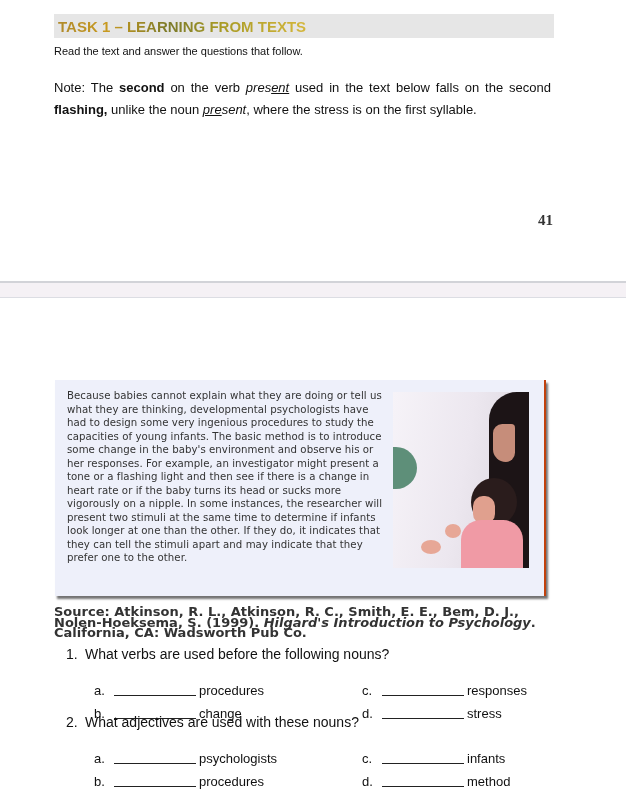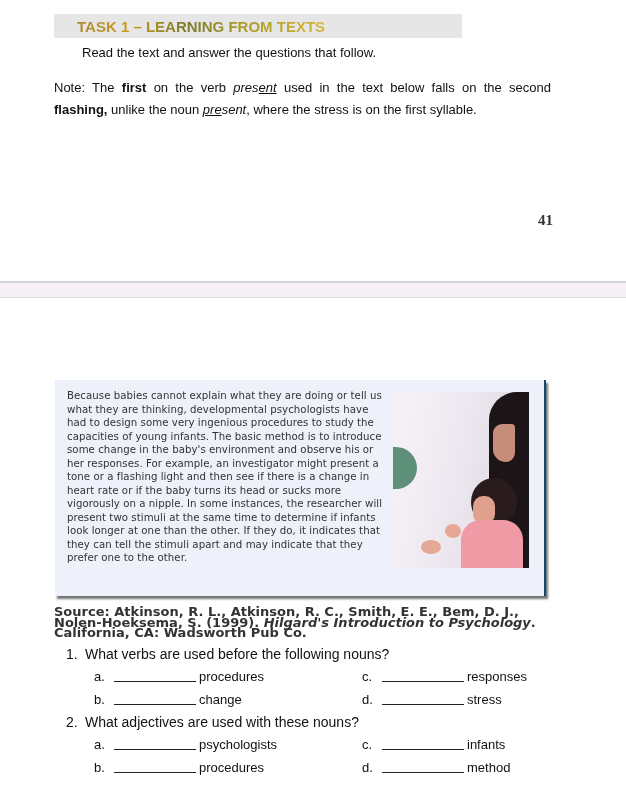--- a/index.html
+++ b/index.html
@@ -13,44 +13,44 @@
     .page1 { top: 0; height: 281px; }
     .page2 { top: 298px; height: 503px; }
     .page-gap {
       position: absolute; left: 0; top: 281px; width: 626px; height: 17px;
       background: #f5f1f5;
       border-top: 2px solid #d2d3d8;
       border-bottom: 1px solid #dcdde3;
       box-sizing: border-box;
     }
     .task-title {
-      position: absolute; left: 54px; top: 14px; width: 408px; height: 24px;
+      position: absolute; left: 54px; top: 14px; width: 500px; height: 24px;
       background: #e6e6e6;
-      box-sizing: border-box; padding-left: 23px;
+      box-sizing: border-box; padding-left: 4px;
       font-weight: bold; font-size: 15px; line-height: 25px;
     }
     .task-title span {
       background: linear-gradient(90deg, #b08a2a 0%, #c89a20 20%, #7b7a2a 45%, #a79a25 65%, #d4b63a 100%);
       -webkit-background-clip: text; background-clip: text; color: transparent;
     }
-    .instr { position: absolute; left: 54px; top: 45px; font-size: 13px; margin-left: 28px; }
+    .instr { position: absolute; left: 54px; top: 45px; font-size: 11px; }
     .note {
       position: absolute; left: 54px; top: 77px; width: 497px;
       font-size: 13px; line-height: 22px; text-align: justify;
     }
     .note b { font-weight: bold; }
     .note i { font-style: italic; }
     .note u { text-decoration: underline; }
     .page-num { position: absolute; left: 538px; top: 212px; font-size: 15px; font-weight: bold; color: #333; font-family: Liberation Serif, serif; }
 
     .passage-box {
       position: absolute; left: 55px; top: 380px; width: 489px; height: 216px;
       background: #eef0fa;
       box-shadow: 2px 3px 2px rgba(0,0,0,0.55);
-      border-right: 2px solid #0c4a6e;
+      border-right: 2px solid #c2410c;
     }
     .passage-text {
       position: absolute; left: 12px; top: 9px; width: 318px;
       font-family: "DejaVu Sans", sans-serif; font-size: 10.2px; line-height: 13.5px;
       color: #333; letter-spacing: 0.05px;
     }
     .photo {
       position: absolute; left: 338px; top: 12px; width: 136px; height: 176px;
       background: linear-gradient(100deg, #f6f3f8 0%, #ece7ef 50%, #d9d4dc 100%);
       overflow: hidden;
@@ -66,33 +66,33 @@
 
     .source {
       position: absolute; left: 54px; top: 607px; width: 495px;
       font-family: "DejaVu Sans", sans-serif; font-size: 13px; line-height: 10.5px;
       font-weight: bold; color: #333;
     }
     .source i { font-style: italic; }
 
     .q { position: absolute; left: 66px; font-size: 14px; }
     .q .num { display: inline-block; width: 19px; }
-    .opt { position: absolute; font-size: 13px; }
+    .opt { position: absolute; font-size: 13px; margin-top: 14px; }
     .opt .lbl { display: inline-block; width: 20px; }
     .opt .blank { display: inline-block; width: 82px; border-bottom: 1px solid #222; height: 12px; vertical-align: -1px; margin-right: 3px; }
   </style>
 </head>
 <body>
 
 <div class="page page1">
   <div class="task-title">
     <span>TASK 1 – LEARNING FROM TEXTS</span>
   </div>
   <div class="instr">Read the text and answer the questions that follow.</div>
-  <div class="note"><span>Note: The </span><b>first</b><span> on the verb </span><i><span>pres</span><u>ent</u></i><span> used in the text below falls on the second </span><b>flashing,</b><span> unlike the noun </span><i><u>pre</u><span>sent</span></i><span>, where the stress is on the first syllable.</span></div>
+  <div class="note"><span>Note: The </span><b>second</b><span> on the verb </span><i><span>pres</span><u>ent</u></i><span> used in the text below falls on the second </span><b>flashing,</b><span> unlike the noun </span><i><u>pre</u><span>sent</span></i><span>, where the stress is on the first syllable.</span></div>
   <div class="page-num">41</div>
 </div>
 
 <div class="page-gap"></div>
 
 <div class="page page2"></div>
 
 <div class="passage-box">
   <div class="passage-text">Because babies cannot explain what they are doing or tell us what they are thinking, developmental psychologists have had to design some very ingenious procedures to study the capacities of young infants. The basic method is to introduce some change in the baby's environment and observe his or her responses. For example, an investigator might present a tone or a flashing light and then see if there is a change in heart rate or if the baby turns its head or sucks more vigorously on a nipple. In some instances, the researcher will present two stimuli at the same time to determine if infants look longer at one than the other. If they do, it indicates that they can tell the stimuli apart and may indicate that they prefer one to the other.</div>
   <div class="photo" title="woman holding baby reaching toward green circle on wall">

